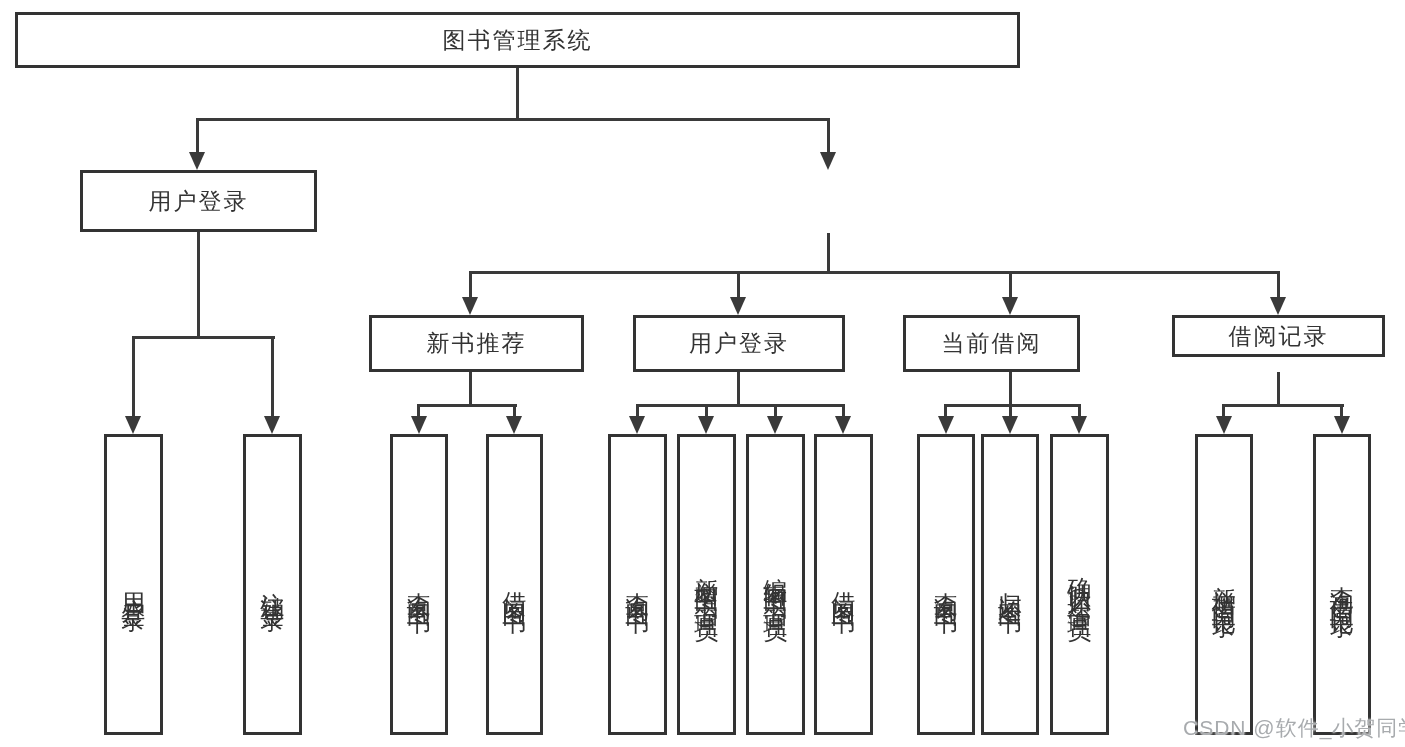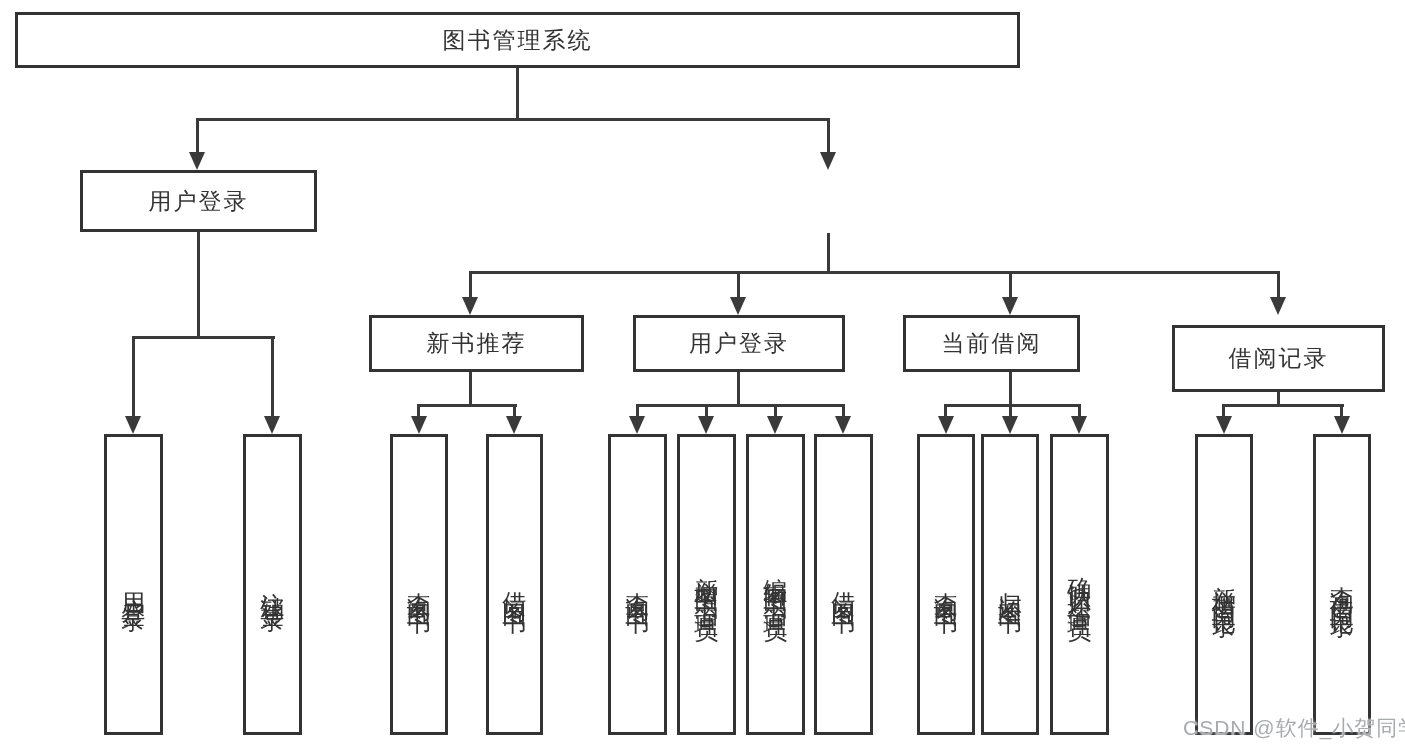--- a/index.html
+++ b/index.html
@@ -135,21 +135,21 @@
 
   <div class="box" style="left:363px; top:315px; width:215px; height:57px;margin-left:6px;">
     <span>新书推荐</span>
   </div>
   <div class="box" style="left:633px; top:315px; width:212px; height:57px;">
     <span>用户登录</span>
   </div>
   <div class="box" style="left:903px; top:315px; width:177px; height:57px;">
     <span>当前借阅</span>
   </div>
-  <div class="box" style="left:1172px; top:315px; width:213px; height:67px;margin-top:10px;">
+  <div class="box" style="left:1172px; top:315px; width:213px; height:42px;">
     <span>借阅记录</span>
   </div>
 
   <div class="box vbox" style="left:104px; top:434px; width:59px; height:301px;">
     <span class="vtxt">用户登录</span>
   </div>
   <div class="box vbox" style="left:243px; top:434px; width:59px; height:301px;">
     <span class="vtxt">注销登录</span>
   </div>
 

